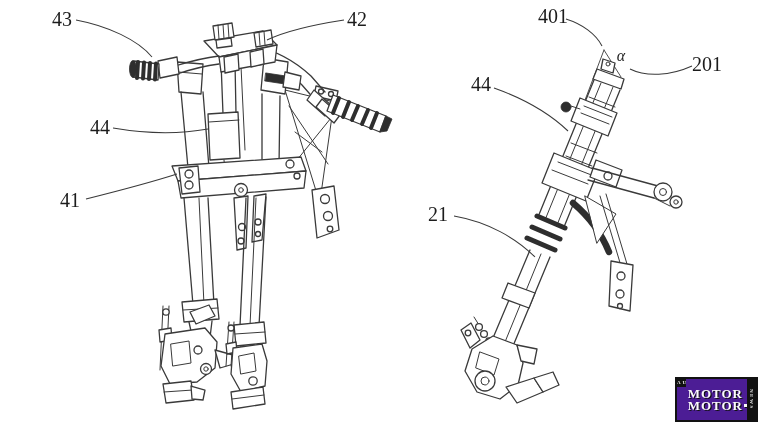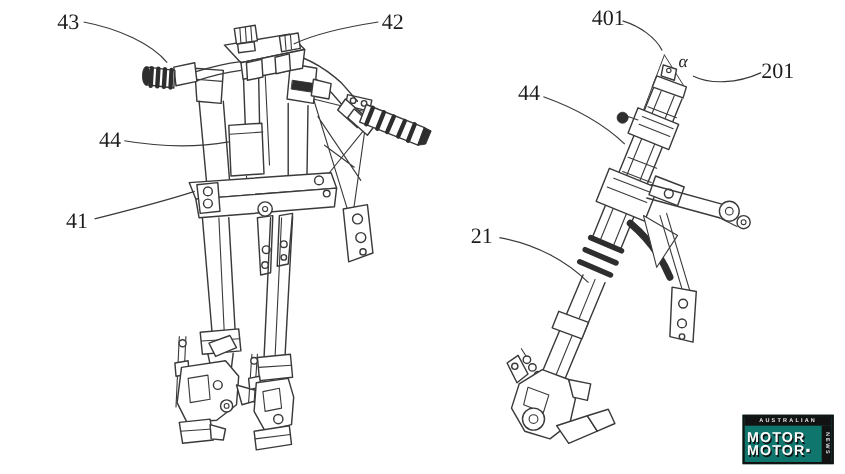--- a/index.html
+++ b/index.html
@@ -13,22 +13,22 @@
   .art .thin{stroke-width:1;}
   .art .dk{fill:#2e2e2e;stroke:#2e2e2e;stroke-width:0.8;}
   .art .band{stroke:#2e2e2e;stroke-width:5;fill:none;}
   .art .band2{stroke:#2e2e2e;stroke-width:4;fill:none;}
   .art .hook{stroke:#2e2e2e;stroke-width:6.5;fill:none;}
   .leader{stroke:#3a3a3a;stroke-width:1.05;fill:none;}
   .refline{stroke:#3a3a3a;stroke-width:0.9;fill:none;}
   .ref{font-family:"Liberation Serif","DejaVu Serif",serif;font-size:20px;fill:#1c1c1c;}
   .ref.small{font-size:16px;font-style:italic;}
   
-  .logo{position:absolute;left:675px;top:377px;width:83px;height:45px;background:#0f766e;
-        border:2px solid #121212;box-sizing:border-box;display:flex;flex-direction:column;}
+  .logo{position:absolute;left:675px;top:377px;width:83px;height:45px;background:#4c1d95;
+        border:2px solid #121212;box-sizing:border-box;display:flex;flex-direction:row;font-family:Liberation Serif, serif;}
   .logo-top{background:#121212;color:#eeeeee;font-size:5px;font-weight:bold;letter-spacing:2px;
             text-align:center;line-height:8px;height:8px;white-space:nowrap;overflow:hidden;}
   .logo-main{flex:1;display:flex;min-height:0;}
   .logo-words{flex:1;display:flex;flex-direction:column;justify-content:center;padding-left:2px;min-width:0;}
   .logo-word{color:#fbfbfb;font-weight:bold;font-size:13px;line-height:12px;letter-spacing:1px;
              text-shadow:1.2px 1.2px 0 #121212;white-space:nowrap;}
   .logo-row{display:flex;align-items:center;}
   .logo-dot{width:3px;height:3px;background:#fbfbfb;display:inline-block;margin-left:1px;box-shadow:1px 1px 0 #121212;}
   .logo-side{width:9px;background:#121212;color:#dddddd;font-size:5px;font-weight:bold;letter-spacing:1.5px;
              writing-mode:vertical-rl;text-align:center;line-height:9px;}

